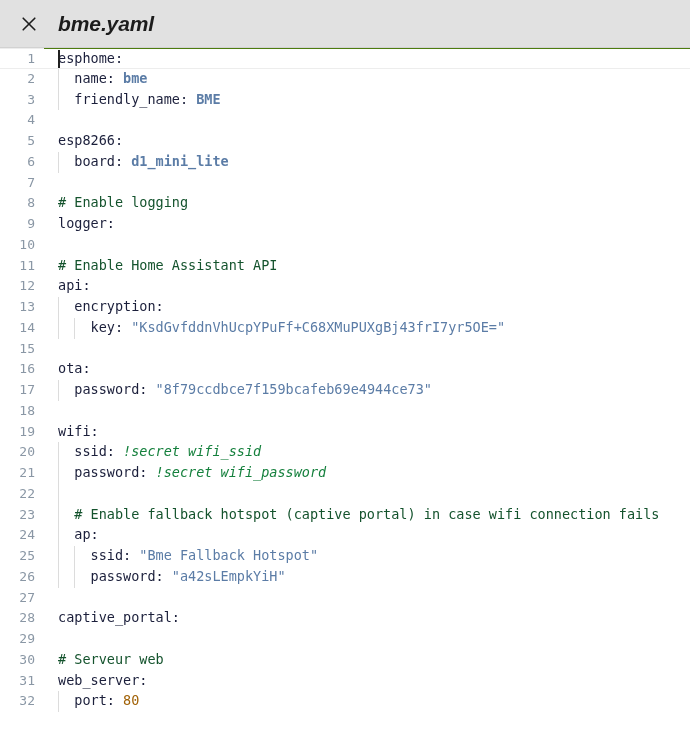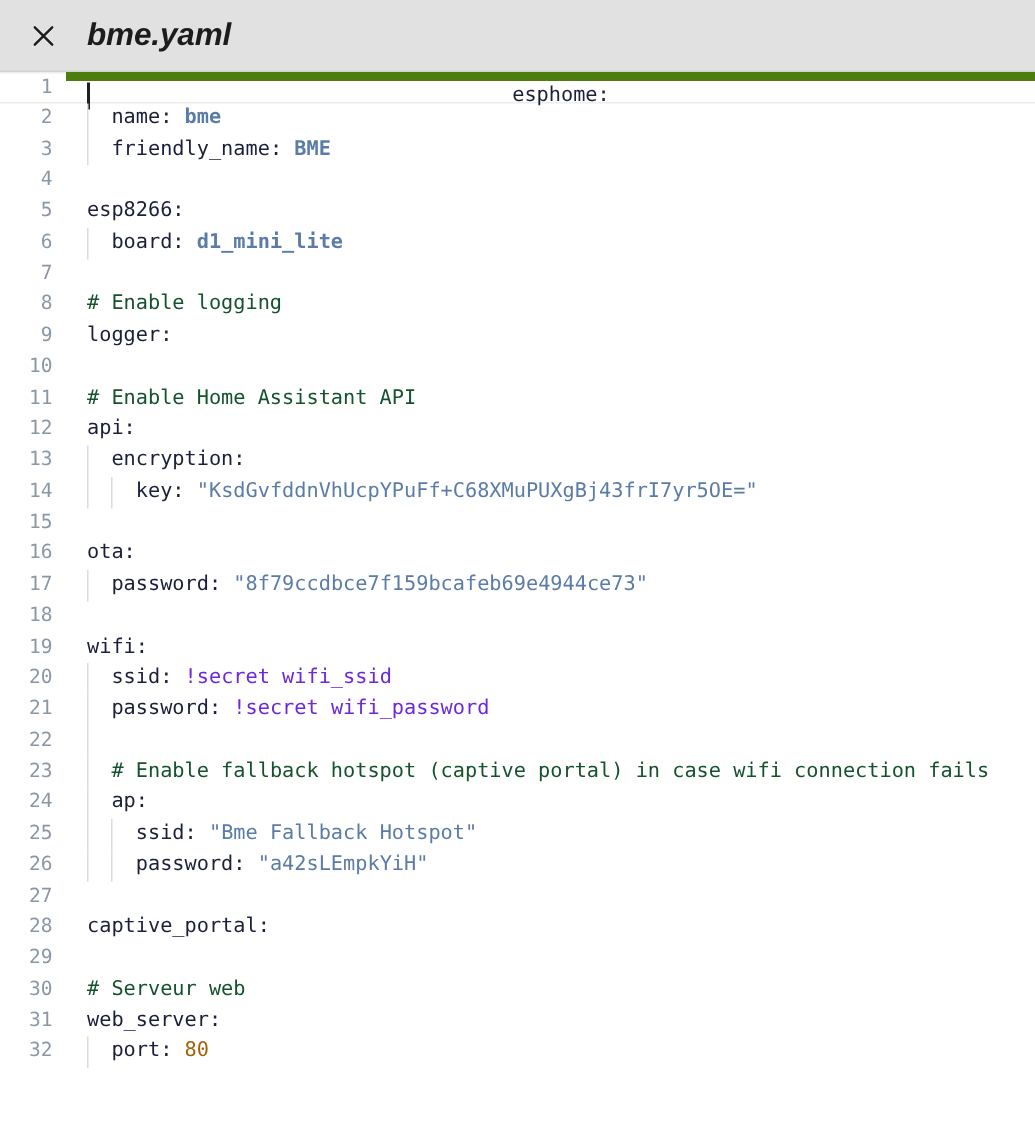--- a/index.html
+++ b/index.html
@@ -69,23 +69,22 @@
     white-space: pre;
   }
 
   .line {
     position: relative;
     height: 20.75px;
     display: flex;
     align-items: flex-start;
   }
   .line.current .code-cell {
-    border-top: 6px solid #4d7c0f;
+    border-top: 1px solid #4d7c0f;
     border-bottom: 1px solid #ededed;
-    text-align: center;
   }
   .line.current .gutter {
     border-top: 1px solid #ededed;
     border-bottom: 1px solid #ededed;
   }
 
   .gutter {
     flex: 0 0 44px;
     width: 44px;
     text-align: right;
@@ -128,21 +127,21 @@
     background: #202020;
   }
 
   
   .tok-key     { color: #1b1f3b; }
   .tok-punct   { color: #1b1f3b; }
   .tok-val     { color: #5b7ca6; font-weight: bold; }
   .tok-str     { color: #5b7ca6; }
   .tok-num     { color: #a16207; }
   .tok-comment { color: #14532d; }
-  .tok-tag     { color: #6d28d9; }
+  .tok-tag     { color: #15803d; font-style: italic; }
 </style>
 </head>
 <body>
 
 <div id="app">
 
   <div class="titlebar">
     <div class="close-btn">
       <svg width="18" height="18" viewBox="0 0 18 18" aria-hidden="true">
         <path d="M3.2 3.2 L14.8 14.8 M14.8 3.2 L3.2 14.8" stroke="#1c1c1c" stroke-width="1.6" stroke-linecap="round" fill="none"></path>

